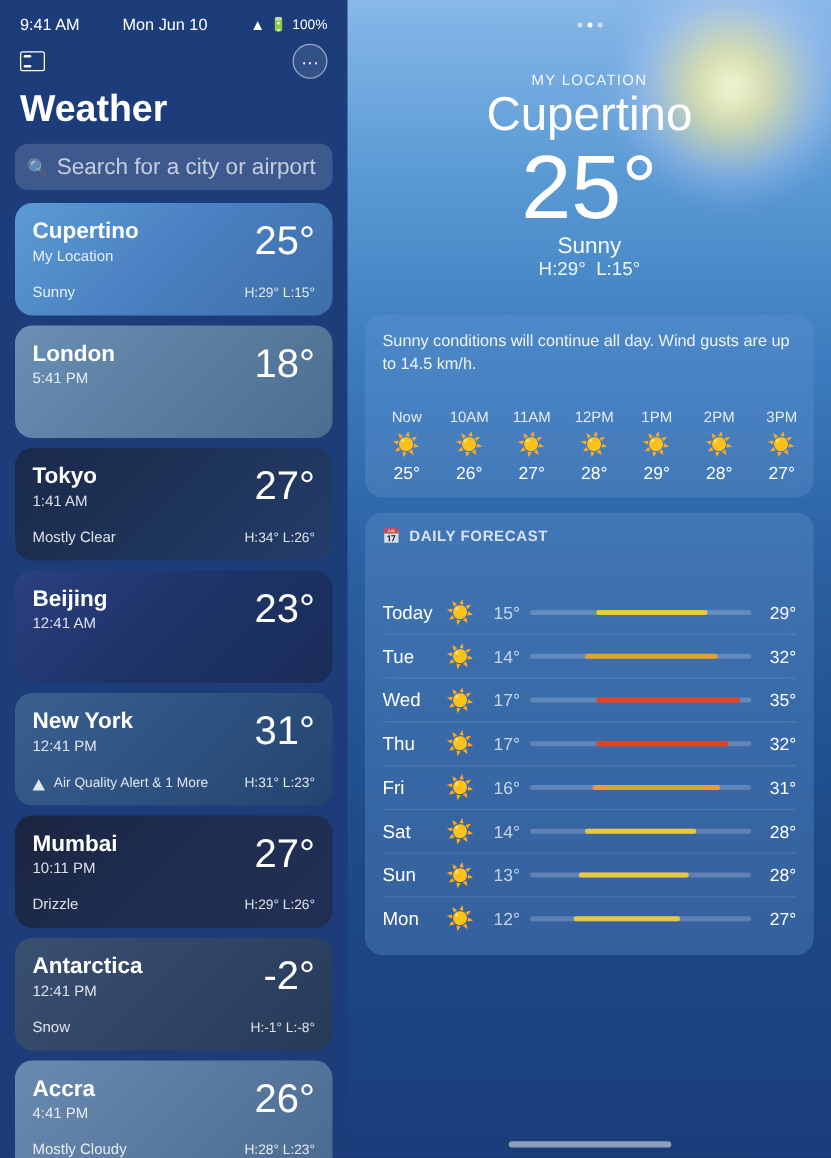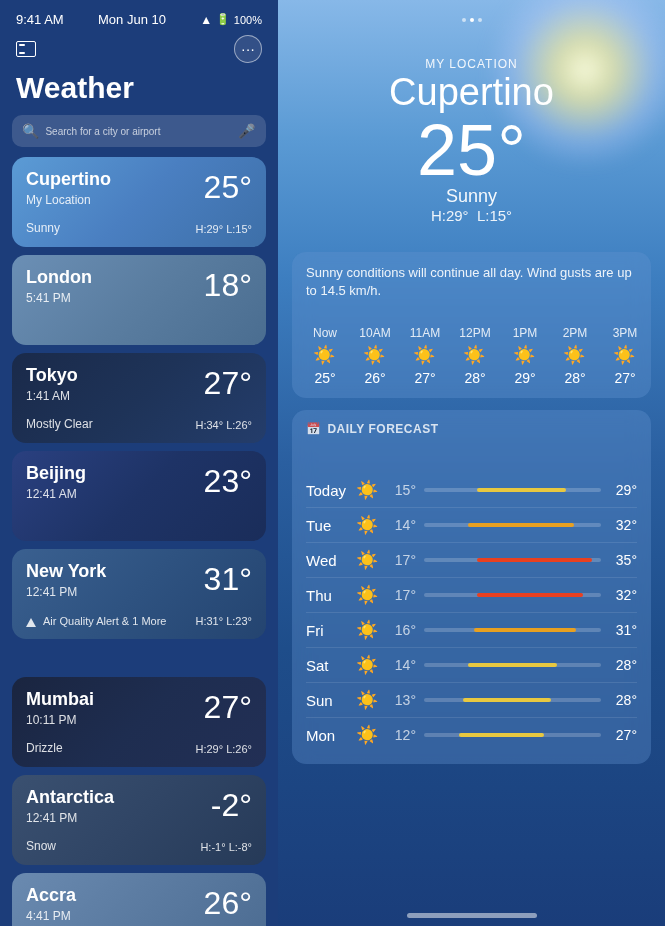--- a/index.html
+++ b/index.html
@@ -69,21 +69,21 @@
       display: flex;
       align-items: center;
       padding: 8px 10px;
       gap: 6px;
     }
     .search-bar input {
       background: none;
       border: none;
       outline: none;
       color: rgba(255,255,255,0.7);
-      font-size: 10px;
+      font-size: 18px;
       flex: 1;
     }
     .search-bar input::placeholder { color: rgba(255,255,255,0.7); }
 
     .city-list {
       flex: 1;
       overflow-y: auto;
       padding: 0 12px;
       display: flex;
       flex-direction: column;
@@ -160,21 +160,20 @@
       background: linear-gradient(135deg, #2a4080 0%, #1e3366 50%, #1a2d5a 100%);
       gap: 32px;
     }
     
     .card-newyork {
       background: linear-gradient(135deg, #3a6090 0%, #2e5280 50%, #244470 100%);
     }
     
     .card-mumbai {
       background: linear-gradient(135deg, #1a2540 0%, #1e2d50 50%, #222f55 100%);
-      margin-top: 30px;
     }
     
     .card-antarctica {
       background: linear-gradient(135deg, #3a5070 0%, #304565 50%, #263a58 100%);
     }
     
     .card-accra {
       background: linear-gradient(135deg, #6a8ab0 0%, #5a7aa0 50%, #4a6a90 100%);
     }
 

